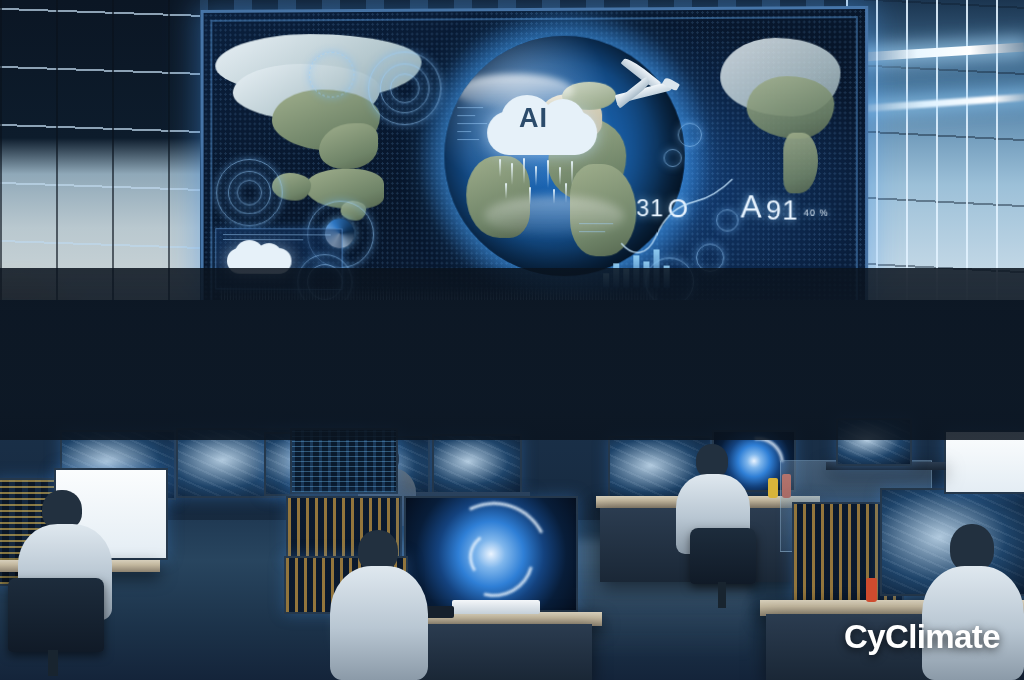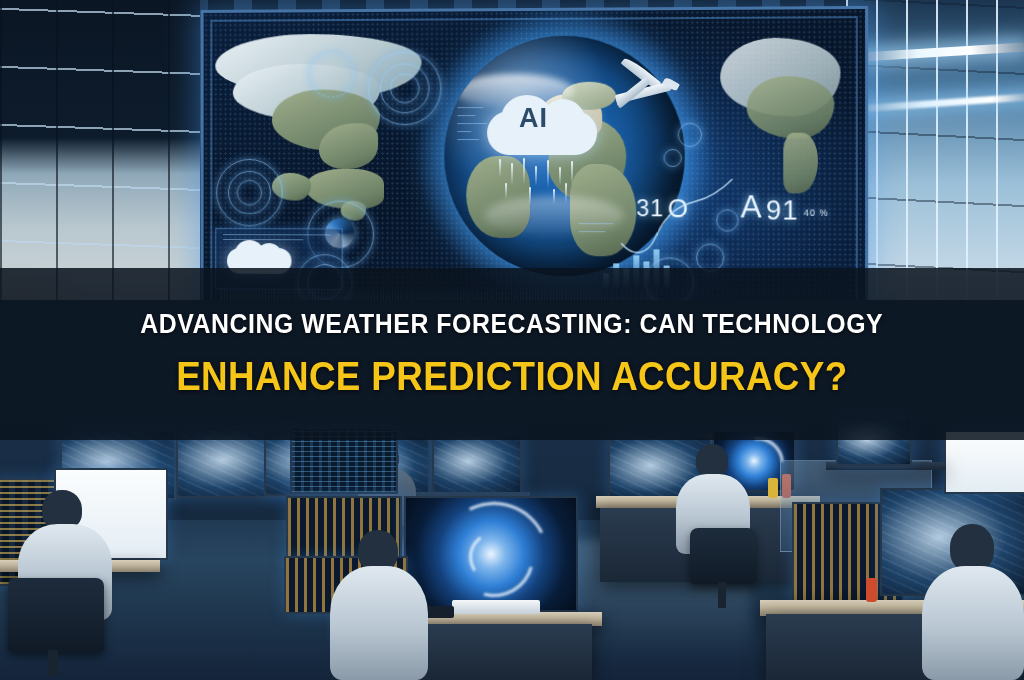--- a/index.html
+++ b/index.html
@@ -534,19 +534,16 @@
   </div>
 
   <div>
     <div class="desk-dark" style="left:826px;top:462px;width:120px;height:8px;"></div>
     <div class="monitor" style="left:836px;top:418px;width:72px;height:44px;">
         <div class="scr-map"></div>
       </div>
   </div>
 
   <div id="overlay" class="layer"></div>
-  <div id="title-block" class="layer">
-    <div id="title-line1">ADVANCING WEATHER FORECASTING: CAN TECHNOLOGY</div>
-    <div id="title-line2">ENHANCE PREDICTION ACCURACY?</div>
-  </div>
-
+
+  <div id="watermark" class="layer">CyClimate</div>
 
 </div>
 
 </body></html>

